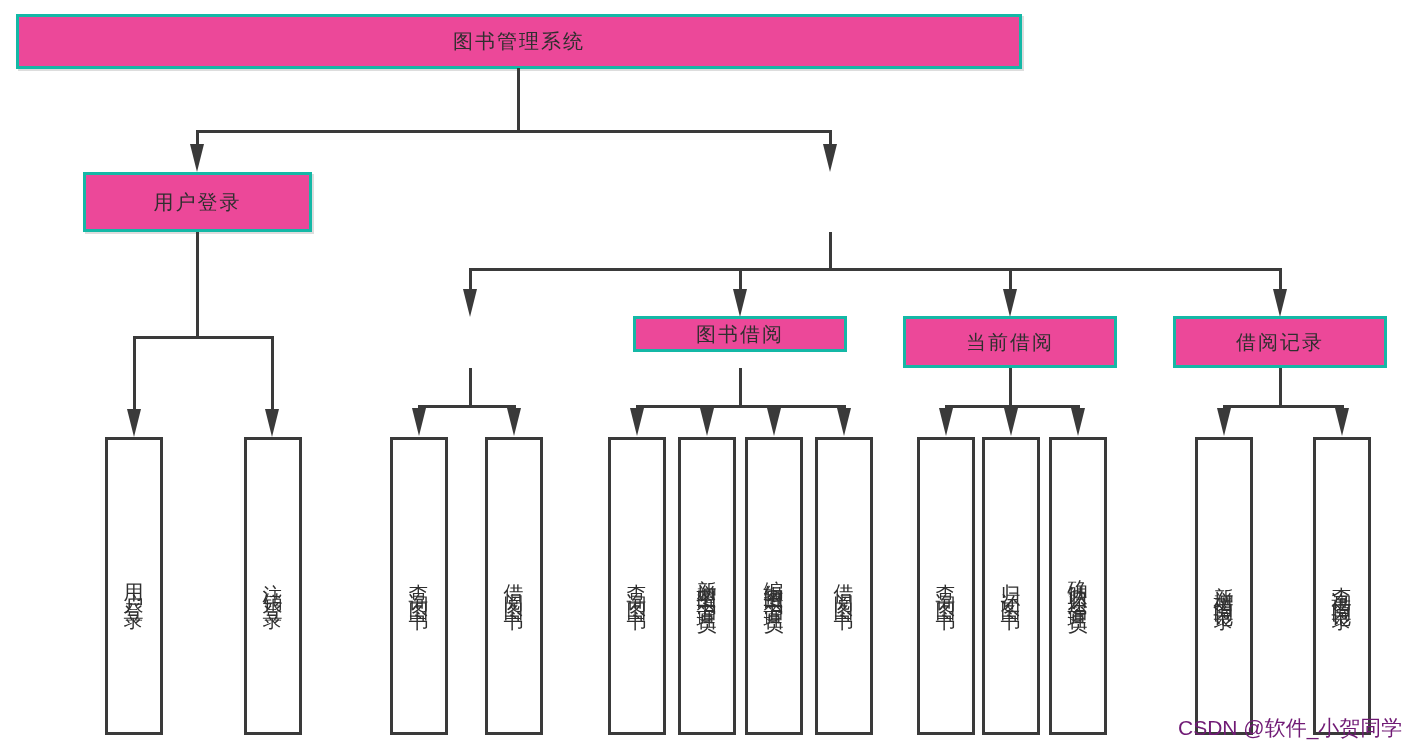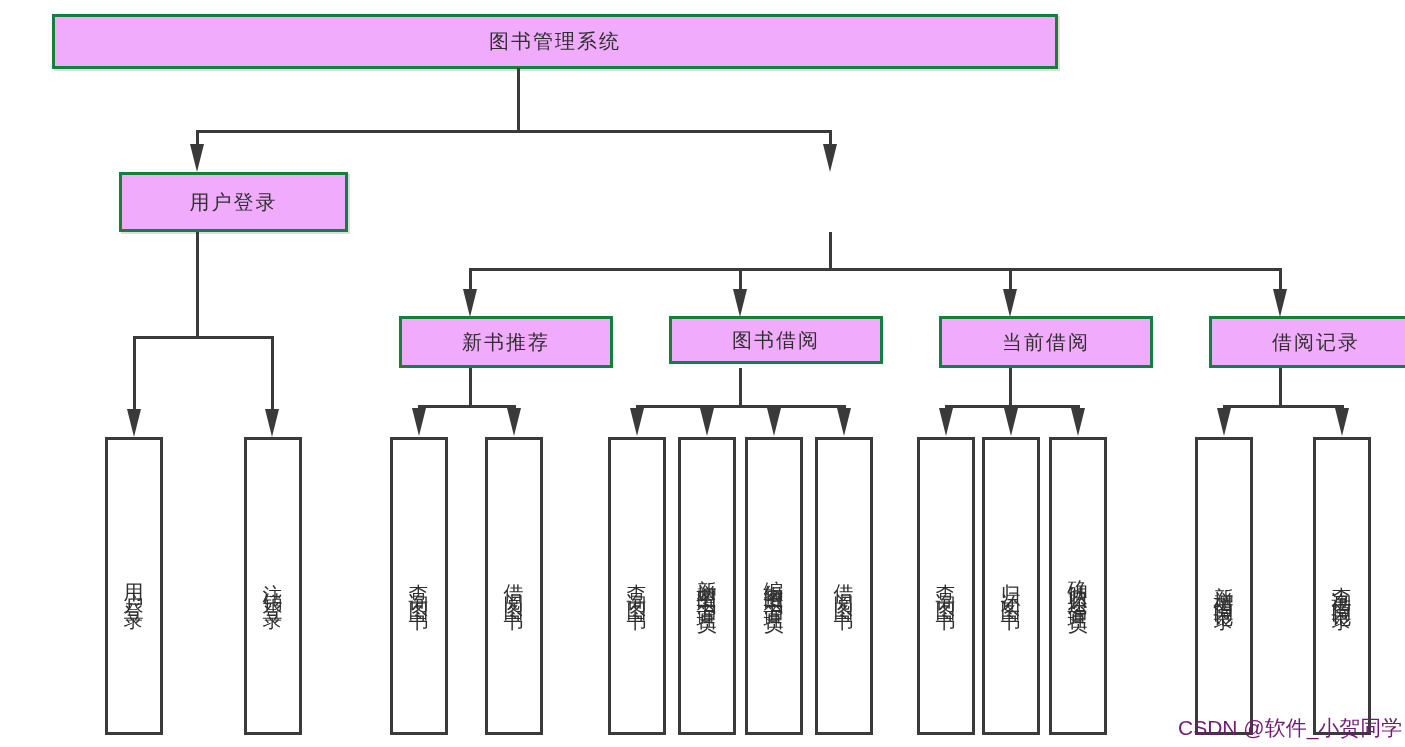--- a/index.html
+++ b/index.html
@@ -3,23 +3,23 @@
 <meta charset="utf-8">
 <style>
   html,body{margin:0;padding:0;background:#fff;}
   .canvas{
     position:relative;width:1405px;height:747px;background:#ffffff;
     font-family:"Liberation Sans","DejaVu Sans",sans-serif;
     overflow:hidden;
   }
   
   .box{
-    position:absolute;box-sizing:border-box;border:3px solid #15803d;background:#f0abfc;
+    position:absolute;box-sizing:border-box;border:3px solid #14b8a6;background:#ec4899;
     display:flex;align-items:center;justify-content:center;
-    color:#2f2f2f;font-size:20px;letter-spacing:2px;margin-left:36px;
+    color:#2f2f2f;font-size:20px;letter-spacing:2px;
   }
   .box.shadow{box-shadow:2px 2px 0 rgba(120,120,120,.25);}
   
   .leaf{
     position:absolute;box-sizing:border-box;border:3px solid #3a3a3a;background:#fff;
     width:58px;height:298px;top:437px;
     display:flex;align-items:center;justify-content:center;
   }
   .leaf span{
     writing-mode:vertical-rl;text-orientation:upright;
@@ -73,24 +73,21 @@
   <div class="hl" style="left:469px;top:268px;width:813px"></div>
   <div class="vl" style="left:469px;top:268px;height:24px"></div>
   <div class="ah" style="left:463px;top:289px"></div>
   <div class="vl" style="left:739px;top:268px;height:24px"></div>
   <div class="ah" style="left:733px;top:289px"></div>
   <div class="vl" style="left:1009px;top:268px;height:24px"></div>
   <div class="ah" style="left:1003px;top:289px"></div>
   <div class="vl" style="left:1279px;top:268px;height:24px"></div>
   <div class="ah" style="left:1273px;top:289px"></div>
 
-  <div class="box" style="left:363px;top:316px;width:214px;height:52px">
-    <span>新书推荐</span>
-  </div>
-  <div class="box" style="left:633px;top:316px;width:214px;height:48px">
+  <div class="box" style="left:633px;top:316px;width:214px;height:36px">
     <span>图书借阅</span>
   </div>
   <div class="box" style="left:903px;top:316px;width:214px;height:52px">
     <span>当前借阅</span>
   </div>
   <div class="box" style="left:1173px;top:316px;width:214px;height:52px">
     <span>借阅记录</span>
   </div>
 
   <div class="vl" style="left:469px;top:368px;height:40px"></div>

